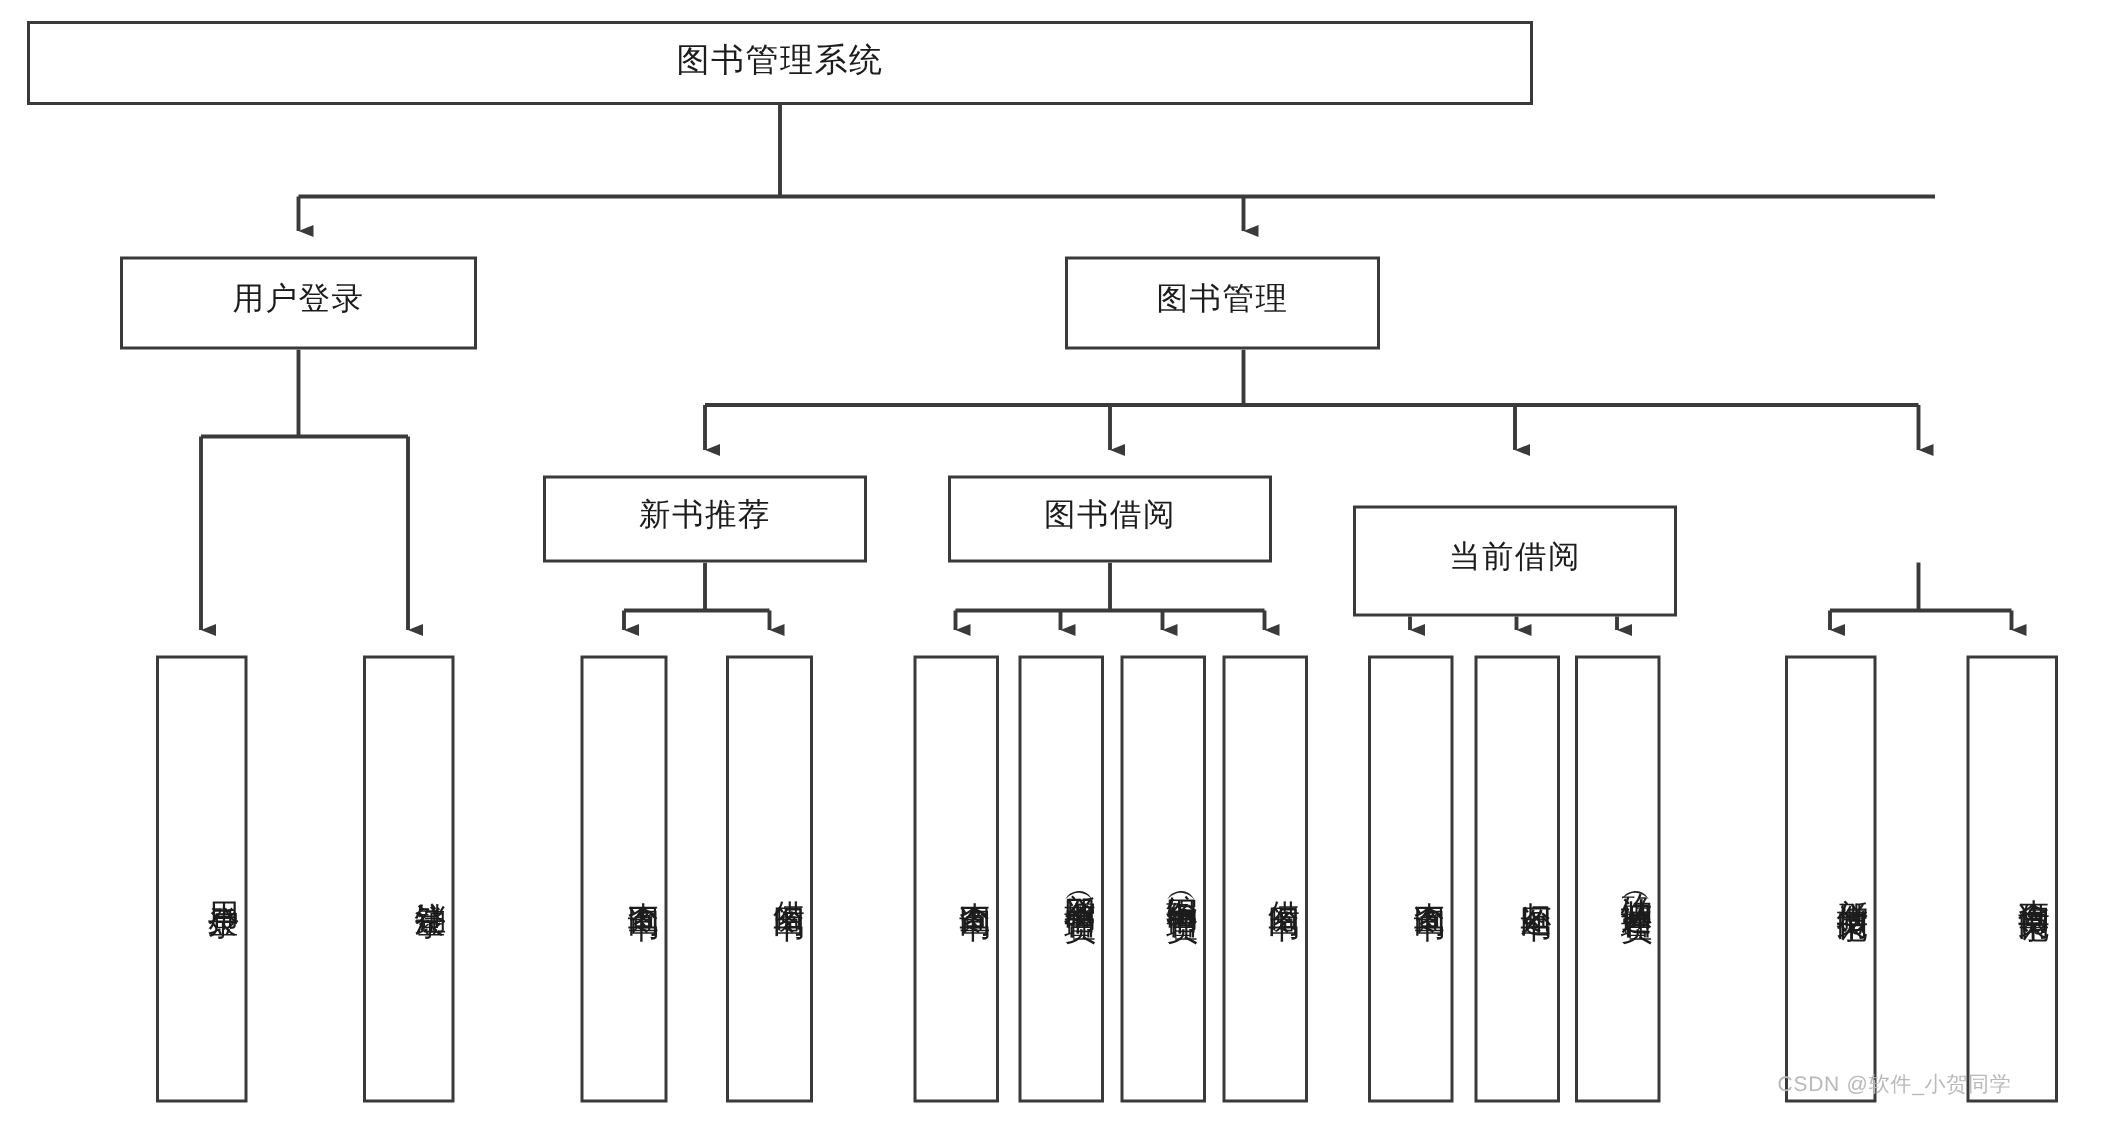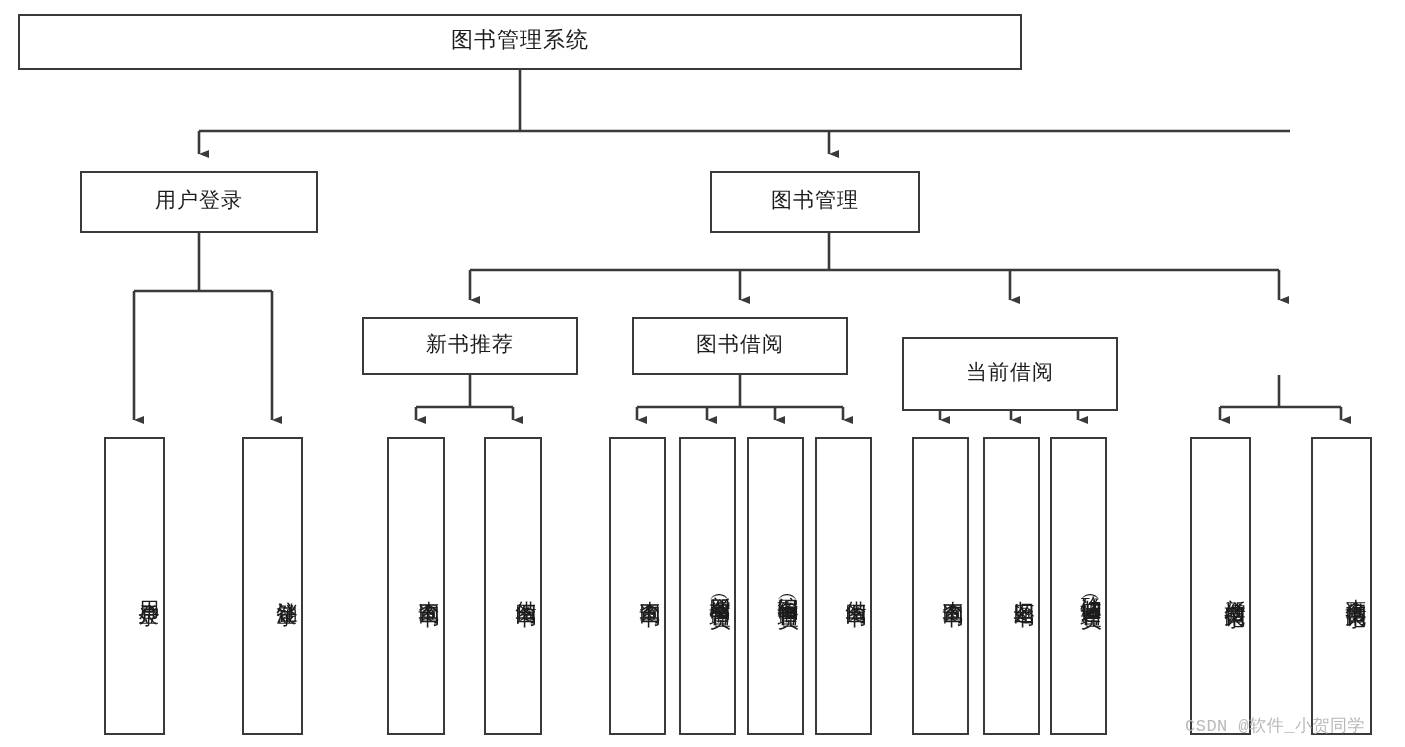--- a/index.html
+++ b/index.html
@@ -50,26 +50,26 @@
     writing-mode: vertical-rl;
     text-orientation: upright;
     display: block;
     text-align: center;
   }
   .node.root { font-size: 22px; }
   .watermark {
     position: absolute;
     left: 1185px;
     top: 714px;
-    font-size: 17px;
+    font-size: 14px;
     color: #b9b9b9;
     letter-spacing: 0.5px;
     white-space: nowrap;
     z-index: 3;
-    font-family: Liberation Mono, monospace;
+    font-family: Liberation Sans, sans-serif;
   }
 </style>
 </head>
 <body>
 
 <div id="canvas">
 
   <svg id="edges" viewBox="0 0 1405 747" xmlns="http://www.w3.org/2000/svg">
     <defs>
       <marker id="ar" markerWidth="9" markerHeight="11" refX="4.5" refY="10.5" orient="auto-start-reverse" markerUnits="userSpaceOnUse">

